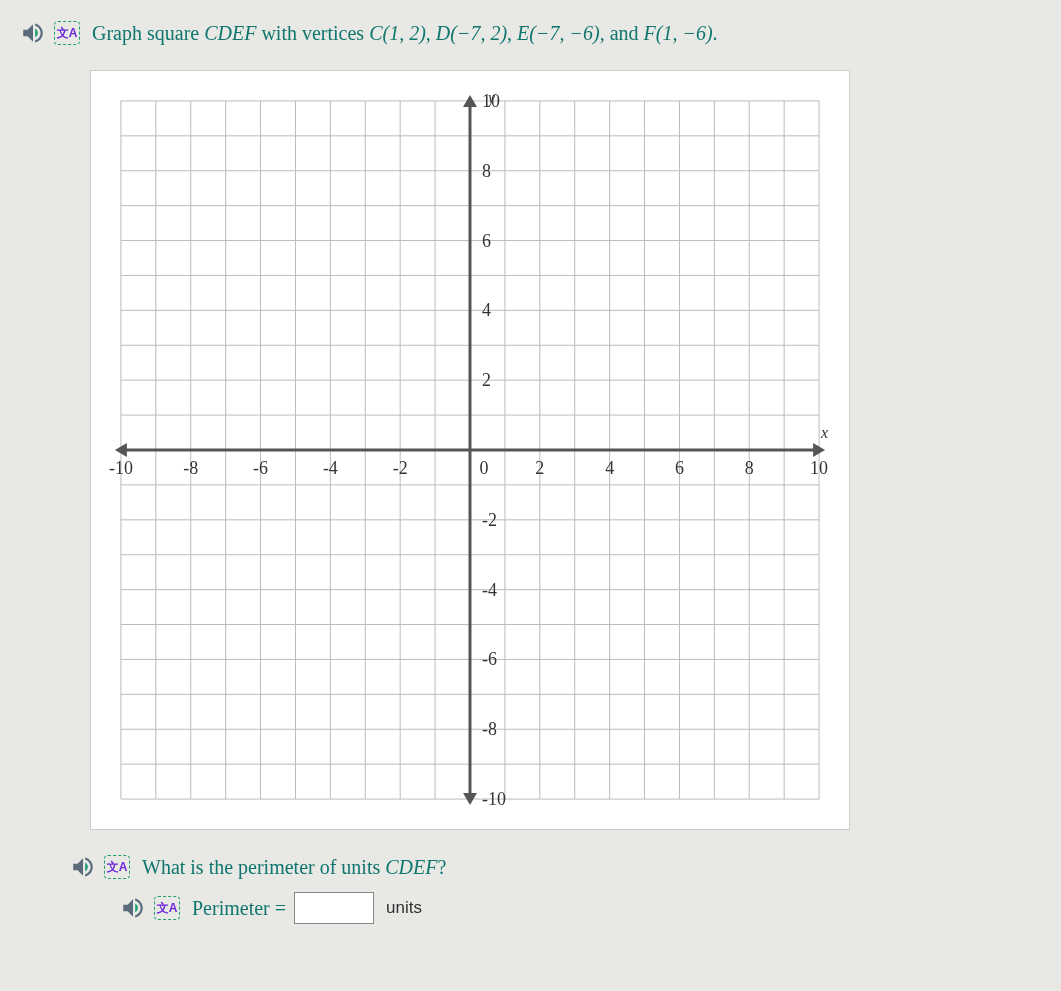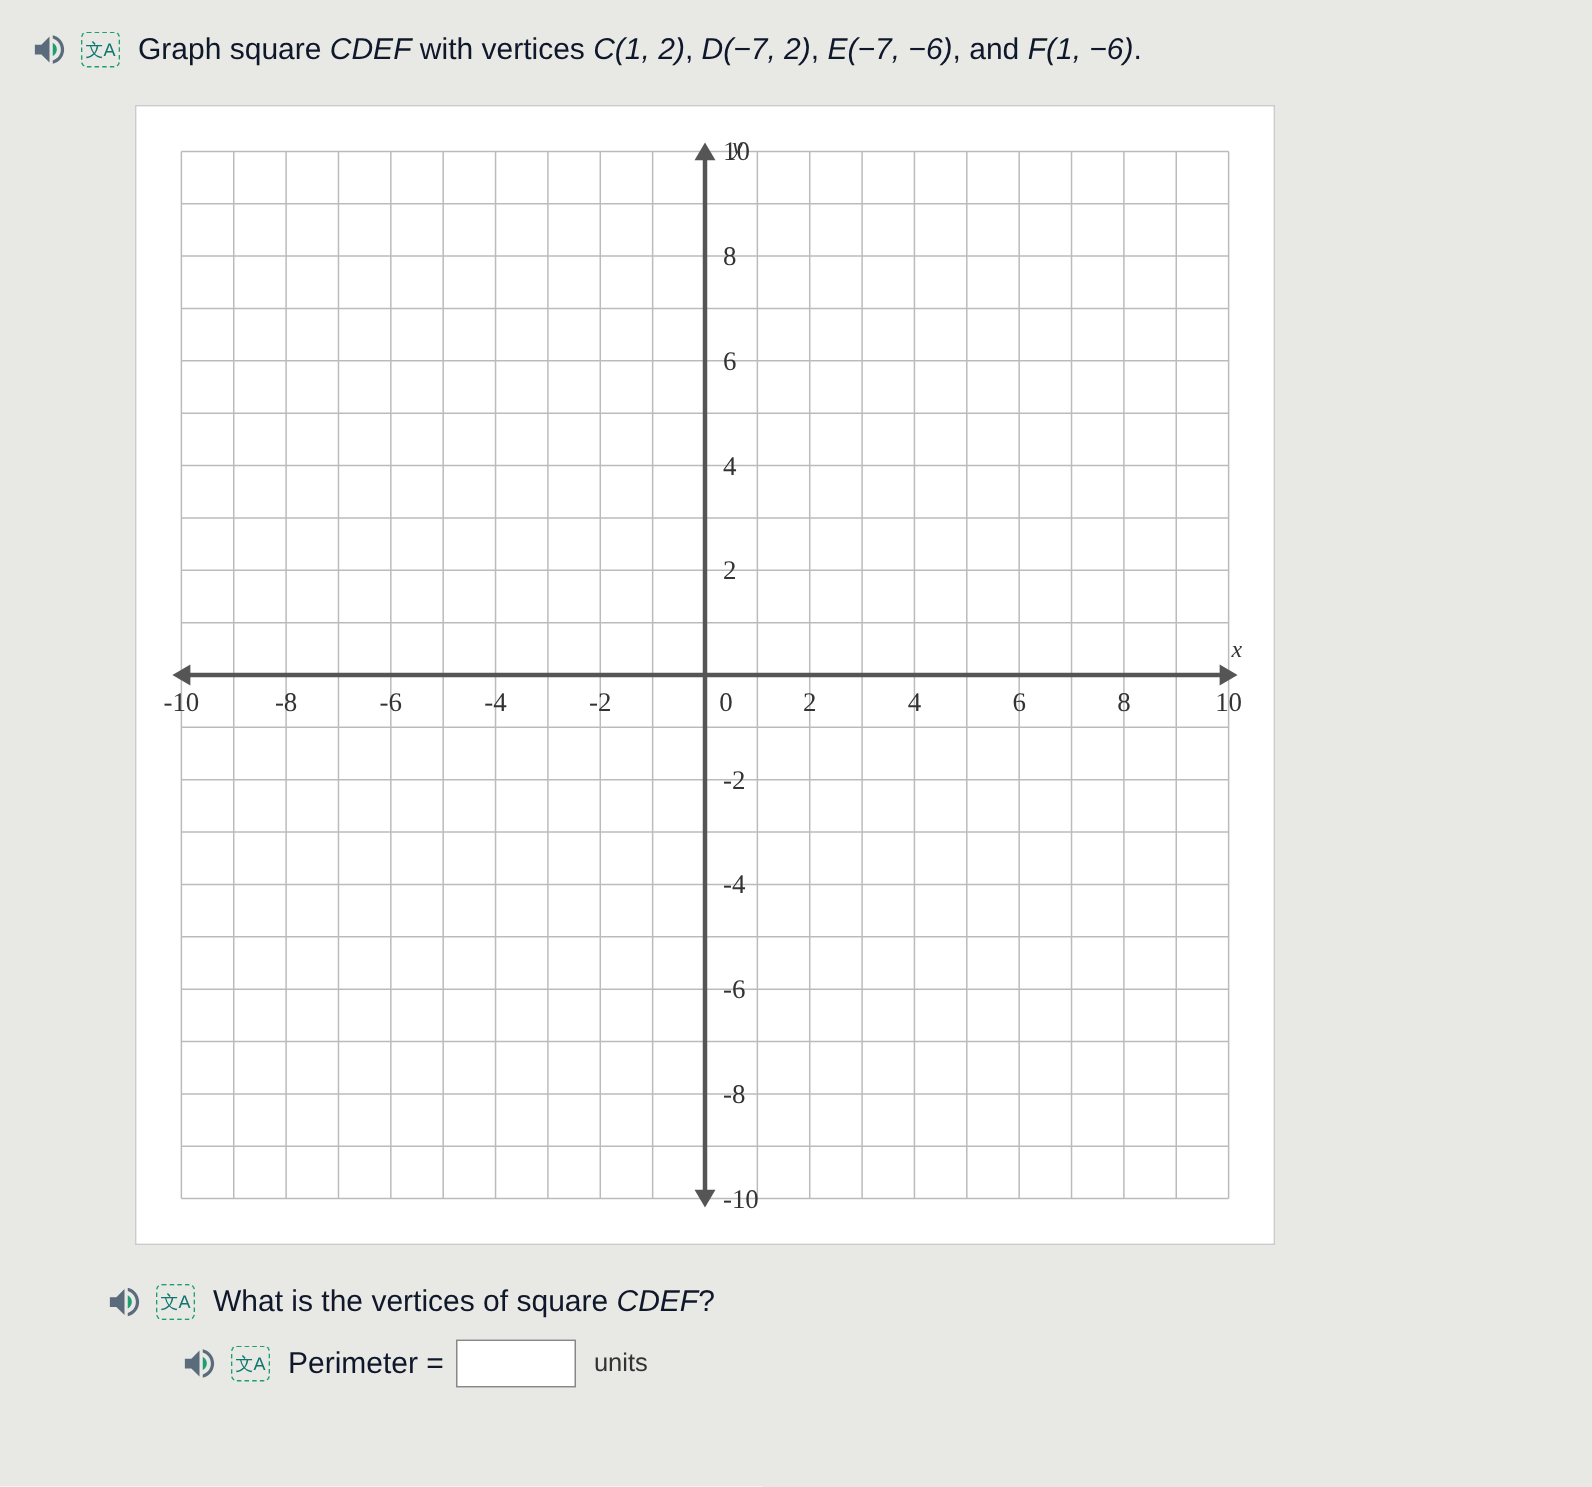--- a/index.html
+++ b/index.html
@@ -19,28 +19,29 @@
   .row.indent1 { padding-left: 50px; }
   .row.indent2 { padding-left: 100px; }
   .speaker-icon svg { width: 26px; height: 26px; display: block; }
   .translate-icon {
     width: 26px; height: 24px;
     border: 1.5px dashed #1f9e74;
     border-radius: 4px;
     display: flex;
     align-items: center;
     justify-content: center;
-    color: #0f766e;
+    color: #6d28d9;
     font-size: 12px;
-    font-weight: normal;
+    font-weight: bold;
   }
   .problem-text {
     font-size: 20px;
-    color: #0f172a;
+    color: #0f766e;
     margin-left: 4px;
+    font-family: Liberation Serif, serif;
   }
   .problem-text .ital { font-style: italic; }
   .graph-wrap {
     padding: 12px 0 20px 70px;
   }
   .graph {
     background: #fff;
     border: 1px solid #ccc;
   }
   .answer-input {
@@ -159,21 +160,21 @@
 <div class="row indent1">
   <span class="speaker-icon">
     <svg viewBox="0 0 24 24">
         <path fill="#5a6b7b" d="M3 9v6h4l5 5V4L7 9H3z"></path>
         <path fill="#1f9e74" d="M16.5 12c0-1.8-1-3.3-2.5-4.1v8.1c1.5-.7 2.5-2.3 2.5-4z"></path>
         <path fill="#5a6b7b" d="M14 3.2v2.1c2.9.9 5 3.5 5 6.7s-2.1 5.9-5 6.7v2.1c4-.9 7-4.5 7-8.8s-3-7.9-7-8.8z"></path>
       </svg>
   </span>
   <span class="translate-icon">文A</span>
   <span class="problem-text">
-    <span>What is the vertices of square </span><span class="ital">CDEF</span><span>?</span>
+    <span>What is the perimeter of units </span><span class="ital">CDEF</span><span>?</span>
   </span>
 </div>
 
 <div class="row indent2">
   <span class="speaker-icon">
     <svg viewBox="0 0 24 24">
         <path fill="#5a6b7b" d="M3 9v6h4l5 5V4L7 9H3z"></path>
         <path fill="#1f9e74" d="M16.5 12c0-1.8-1-3.3-2.5-4.1v8.1c1.5-.7 2.5-2.3 2.5-4z"></path>
         <path fill="#5a6b7b" d="M14 3.2v2.1c2.9.9 5 3.5 5 6.7s-2.1 5.9-5 6.7v2.1c4-.9 7-4.5 7-8.8s-3-7.9-7-8.8z"></path>
       </svg>

